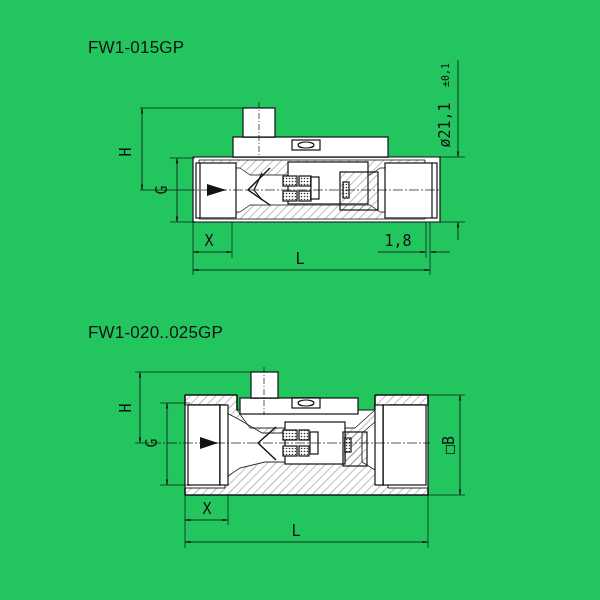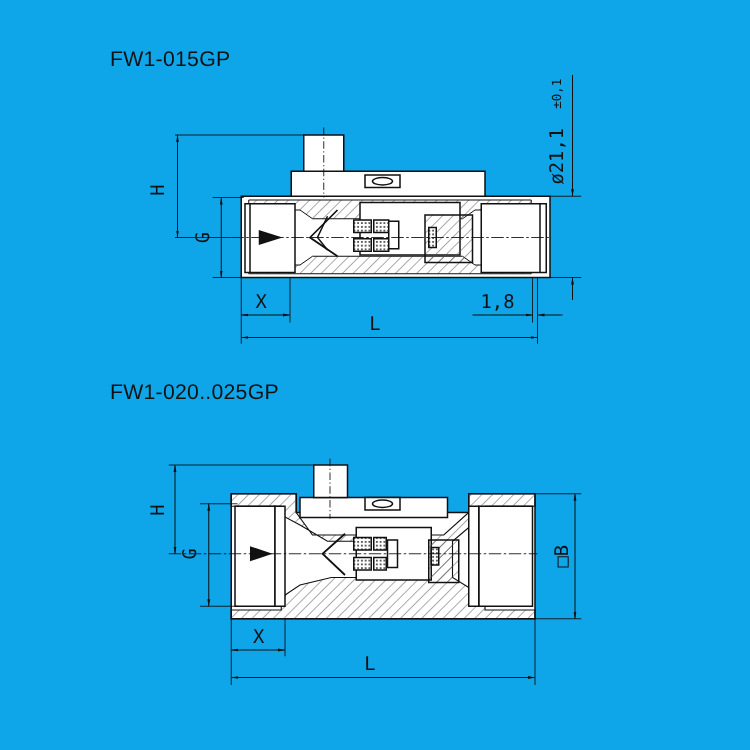--- a/index.html
+++ b/index.html
@@ -1,28 +1,28 @@
 <!DOCTYPE html>
 <html><head>
 <meta charset="utf-8">
 <style>
   html,body{margin:0;padding:0;background:#ffffff;}
-  #canvas{position:relative;width:600px;height:600px;background:#0ea5e9;overflow:hidden;}
+  #canvas{position:relative;width:600px;height:600px;background:#22c55e;overflow:hidden;}
   .title{position:absolute;font-family:"Liberation Sans",sans-serif;font-size:17px;color:#111;letter-spacing:0.2px;}
   svg{position:absolute;left:0;top:0;}
   .dimtxt{font-family:"DejaVu Sans Mono","Liberation Mono",monospace;font-size:15px;fill:#111;}
   .dimtxt-s{font-family:"DejaVu Sans Mono","Liberation Mono",monospace;font-size:10px;fill:#111;}
 </style>
 </head>
 <body>
 
 <div id="canvas">
 
   <div class="title" style="left:88px;top:38px;">FW1-015GP</div>
-  <div class="title" style="left:88px;top:304px;">FW1-020..025GP</div>
+  <div class="title" style="left:88px;top:323px;">FW1-020..025GP</div>
 
   <svg width="600" height="600" viewBox="0 0 600 600">
     <defs>
       <pattern id="hatch" patternUnits="userSpaceOnUse" width="6" height="6" patternTransform="rotate(45)">
         <line x1="0" y1="0" x2="0" y2="6" stroke="#555" stroke-width="0.8"></line>
       </pattern>
       <pattern id="mesh" patternUnits="userSpaceOnUse" width="3" height="3">
         <rect width="3" height="3" fill="#fff"></rect>
         <circle cx="1.5" cy="1.5" r="0.8" fill="#333"></circle>
       </pattern>

